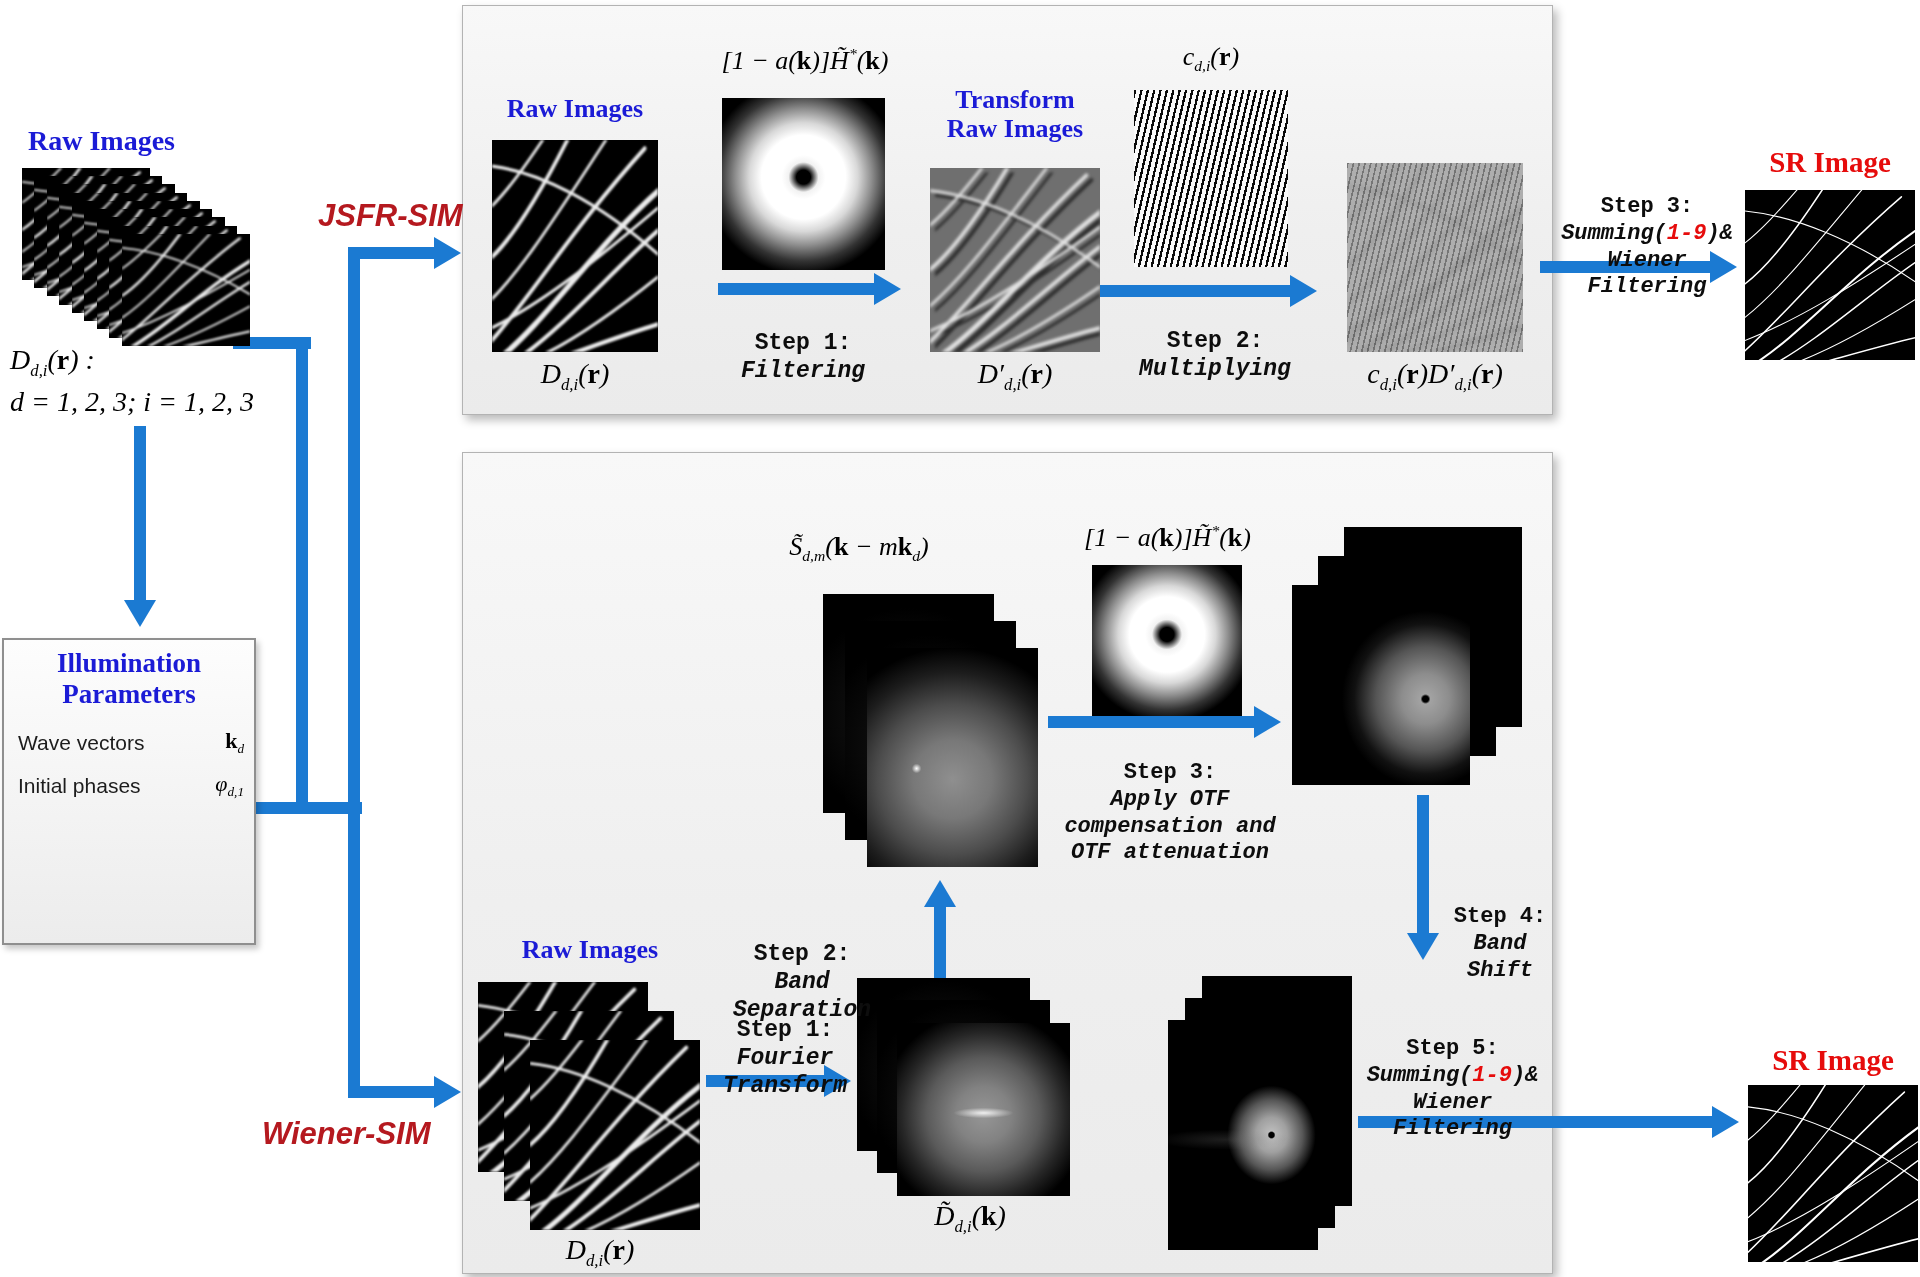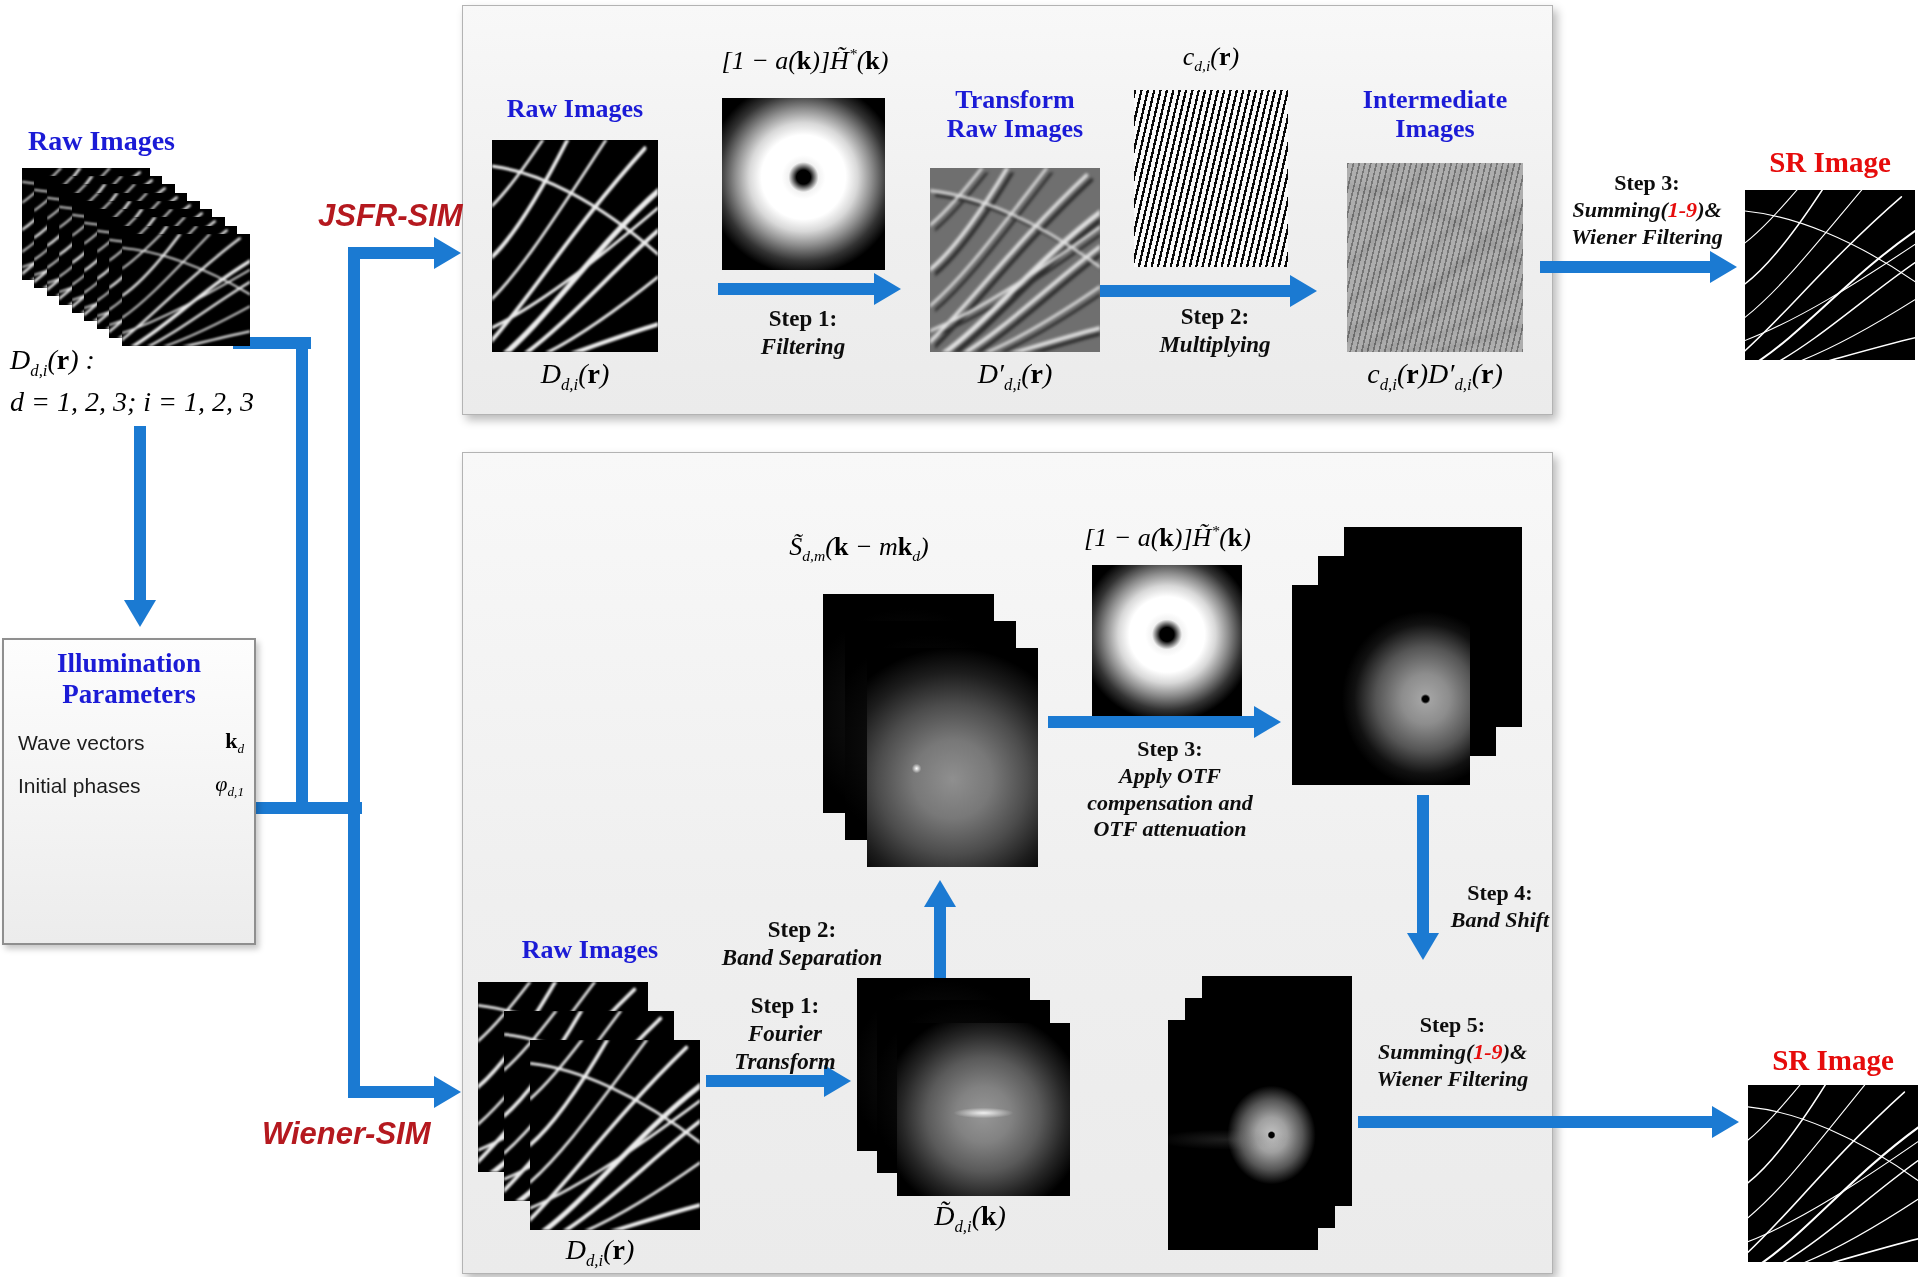--- a/index.html
+++ b/index.html
@@ -11,21 +11,21 @@
          border:1px solid #b3b3b3;box-shadow:4px 5px 9px rgba(0,0,0,.28);z-index:0;}
 
   
   .abs{position:absolute;z-index:3;}
   .ctr{text-align:center;}
   .blab{font-family:"Liberation Serif",serif;font-weight:bold;color:var(--label-blue,#1b1bd6);font-size:27px;line-height:1.1;}
   .srlab{font-family:"Liberation Serif",serif;font-weight:bold;color:var(--red,#e60c0c);font-size:29px;}
   .hdr{font-size:29px;color:var(--header-blue,#2026e0);white-space:pre-wrap;}
   .hdr .hl{color:var(--red,#e60c0c);font-style:italic;}
   .algo{font-size:31px;font-style:italic;font-weight:600;color:var(--dark-red,#b5191f);}
-  .step{font-family:Liberation Serif, serif;font-weight:bold;color:#0d0d0d;font-size:23px;line-height:1.22;}
+  .step{font-family:Liberation Mono, monospace;font-weight:bold;color:#0d0d0d;font-size:23px;line-height:1.22;margin-top:24px;}
   .step .it{font-style:italic;}
   .step .hl{color:var(--red,#e60c0c);font-style:italic;}
   .math{font-family:Liberation Serif, serif;font-style:italic;color:#000;font-size:28px;}
   .math sub{font-size:60%;font-style:italic;}
   .math sup{font-size:60%;}
   .math b{font-style:normal;}
   .m26{font-size:26px;}
 
   
   .hline{position:absolute;height:12px;background:var(--arrow,#1b7ad2);z-index:1;}
@@ -218,24 +218,20 @@
   <div class="abs ctr math m26" style="left:1134px;top:42px;width:154px">c<sub>d,i</sub>(<b>r</b>)</div>
   <div class="img stripes" style="left:1134px;top:90px;width:154px;height:177px"></div>
 
   <div class="hline" style="left:1096px;top:285px;width:196px"></div>
   <div class="head-r" style="left:1290px;top:275px"></div>
   <div class="abs ctr step" style="left:1130px;top:303px;width:170px">
     <div>Step 2:</div>
     <div class="it">Multiplying</div>
   </div>
 
-  <div class="abs ctr blab" style="left:1340px;top:86px;width:190px;font-size:26px">
-    <div>Intermediate</div>
-    <div>Images</div>
-  </div>
   <div class="img gray-i" style="left:1347px;top:163px;width:176px;height:189px">
     <svg class="filsvg v-int" viewBox="0 0 100 100" preserveAspectRatio="none">
         <use href="#fil"></use>
       </svg>
     <div class="stripes-faint"></div>
   </div>
   <div class="abs ctr math" style="left:1330px;top:358px;width:210px">c<sub>d,i</sub>(<b>r</b>)D′<sub>d,i</sub>(<b>r</b>)</div>
 
   <div class="abs ctr step" style="left:1556px;top:170px;width:182px;font-size:22px">
     <div>Step 3:</div>

